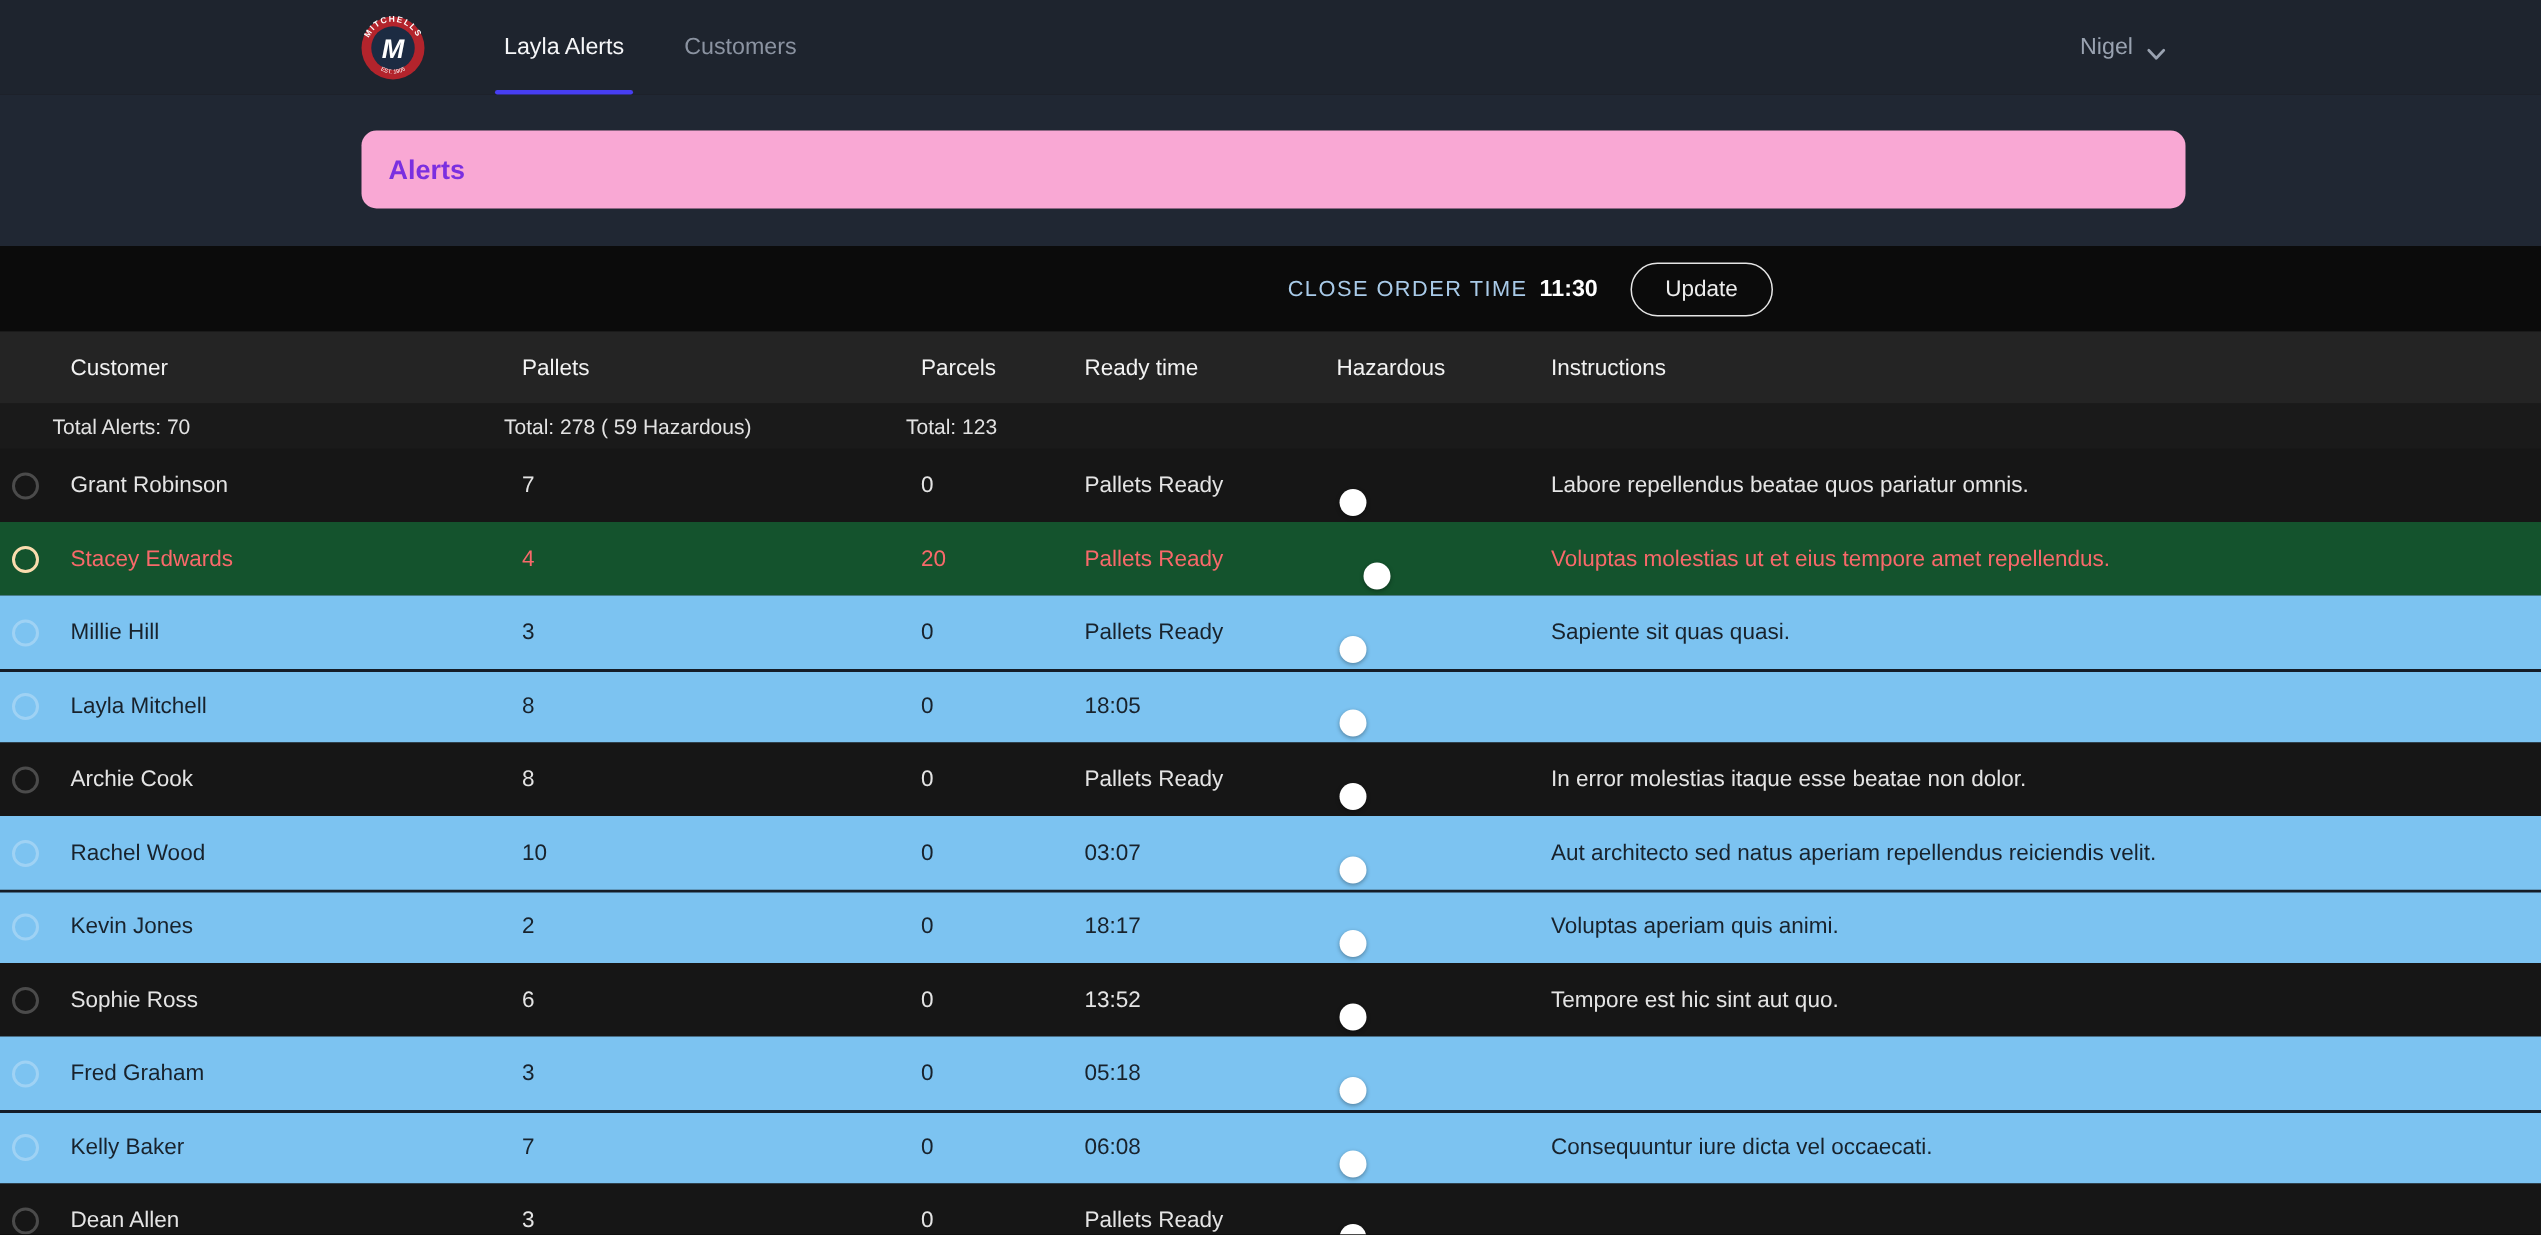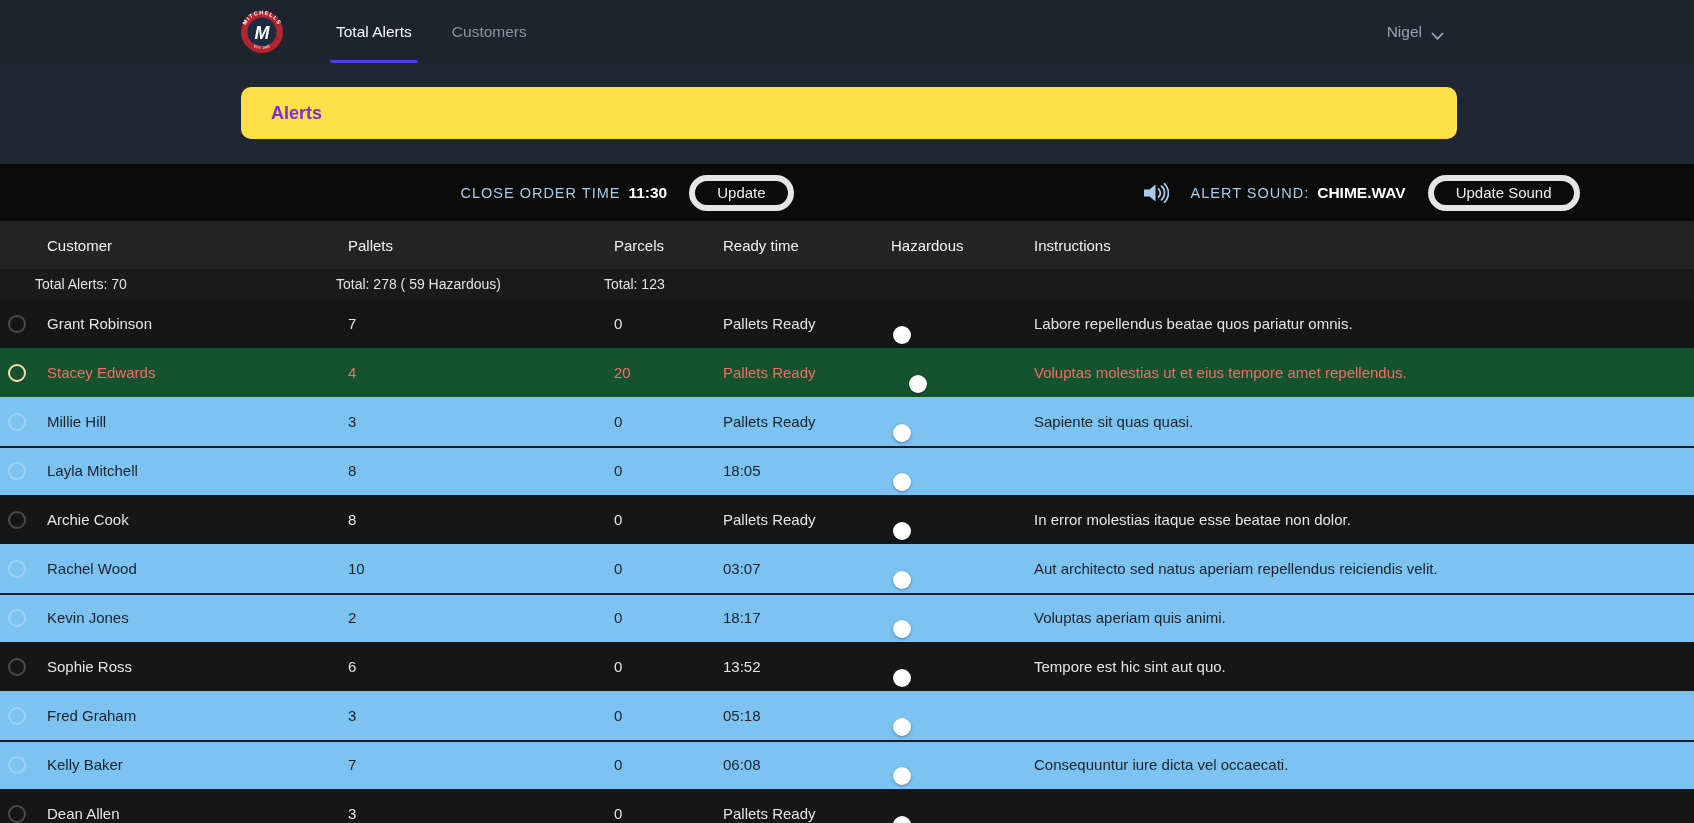--- a/index.html
+++ b/index.html
@@ -15,33 +15,33 @@
          font-size:15.5px; color:#8b93a1; cursor:pointer; }
   .tab.active { color:#f5f6f8; }
   .tab.active::after { content:""; position:absolute; left:10px; right:10px; bottom:0;
          height:3px; background:#473ef2; border-radius:2px; }
   .user { margin-left:auto; margin-right:250px; display:flex; align-items:flex-end; gap:9px;
           color:#99a2b0; font-size:15.5px; cursor:pointer; }
 
   
   .hero { height:101px; background:#202733; }
   .banner { position:relative; top:24px; margin-left:241px; width:1216px; height:52px;
-            background:#fde047; border-radius:10px; display:flex; align-items:center;
-            padding-left:30px; }
+            background:#f9a8d4; border-radius:10px; display:flex; align-items:center;
+            padding-left:18px; }
   .banner .title { color:#7b2fe0; font-size:18px; font-weight:700; }
 
   
   .toolbar { height:57px; background:#0b0b0b; display:flex; align-items:center;justify-content:center; }
   .tgroup { display:flex; align-items:center; }
   .tgroup.left { margin-left:346px; }
   .tgroup.right { margin-left:348px; }
   .tlabel { color:#a9cbe9; font-size:14.5px; letter-spacing:1px; }
   .tvalue { color:#ffffff; font-size:15.5px; font-weight:700; margin-left:8px; }
   .pill { margin-left:22px; height:36px; padding:0 22px; border-radius:999px;
-          background:transparent; border:6px solid #e5e5e5; color:#ececec; font-size:15px;
+          background:transparent; border:1px solid #e5e5e5; color:#ececec; font-size:15px;
           font-family:"Liberation Sans", sans-serif; cursor:pointer; white-space:nowrap; }
   .speaker { width:27px; height:22px; margin-right:22px; flex:0 0 auto; }
 
   
   .grid { display:flex; align-items:center; }
   .c-radio { width:47px; padding-left:8px; flex:0 0 auto; display:flex; align-items:center; }
   .c-customer { width:301px; flex:0 0 auto; }
   .c-pallets { width:266px; flex:0 0 auto; }
   .c-parcels { width:109px; flex:0 0 auto; }
   .c-ready { width:168px; flex:0 0 auto; }
@@ -92,21 +92,21 @@
         <text font-size="5.6" font-weight="bold" fill="#ffffff" letter-spacing="1">
           <textPath href="#arcTop" startOffset="50%" text-anchor="middle">MITCHELLS</textPath>
         </text>
         <text x="22" y="28.5" text-anchor="middle" font-size="18" font-weight="bold" font-style="italic" fill="#ffffff">M</text>
         <text font-size="3.8" fill="#ffffff">
           <textPath href="#arcBot" startOffset="50%" text-anchor="middle">EST. 1905</textPath>
         </text>
       </svg>
     </div>
     <div class="tabs">
-      <div class="tab active">Total Alerts</div>
+      <div class="tab active">Layla Alerts</div>
       <div class="tab">Customers</div>
     </div>
     <div class="user">
       <span>Nigel</span>
       <svg width="13" height="9" viewBox="0 0 13 9">
         <polyline points="1.5,1.5 6.5,6.8 11.5,1.5" fill="none" stroke="#99a2b0" stroke-width="1.8" stroke-linecap="round" stroke-linejoin="round"></polyline>
       </svg>
     </div>
   </nav>
 
@@ -114,31 +114,20 @@
     <div class="banner">
       <span class="title">Alerts</span>
     </div>
   </section>
 
   <section class="toolbar">
     <div class="tgroup left">
       <span class="tlabel">CLOSE ORDER TIME</span>
       <span class="tvalue">11:30</span>
       <button class="pill">Update</button>
-    </div>
-    <div class="tgroup right">
-      <svg class="speaker" viewBox="0 0 27 22">
-        <path d="M2 7.5 H7.5 L13.5 2.5 V19.5 L7.5 14.5 H2 Z" fill="#a9cbe9"></path>
-        <path d="M16.5 7 A5.2 5.2 0 0 1 16.5 15" fill="none" stroke="#a9cbe9" stroke-width="1.8" stroke-linecap="round"></path>
-        <path d="M19.5 4.2 A9.2 9.2 0 0 1 19.5 17.8" fill="none" stroke="#a9cbe9" stroke-width="1.8" stroke-linecap="round"></path>
-        <path d="M22.5 1.8 A12.8 12.8 0 0 1 22.5 20.2" fill="none" stroke="#a9cbe9" stroke-width="1.8" stroke-linecap="round"></path>
-      </svg>
-      <span class="tlabel">ALERT SOUND:</span>
-      <span class="tvalue">CHIME.WAV</span>
-      <button class="pill">Update Sound</button>
     </div>
   </section>
 
   <section>
     <div class="thead grid">
       <div class="c-radio"></div>
       <div class="c-customer">Customer</div>
       <div class="c-pallets">Pallets</div>
       <div class="c-parcels">Parcels</div>
       <div class="c-ready">Ready time</div>

